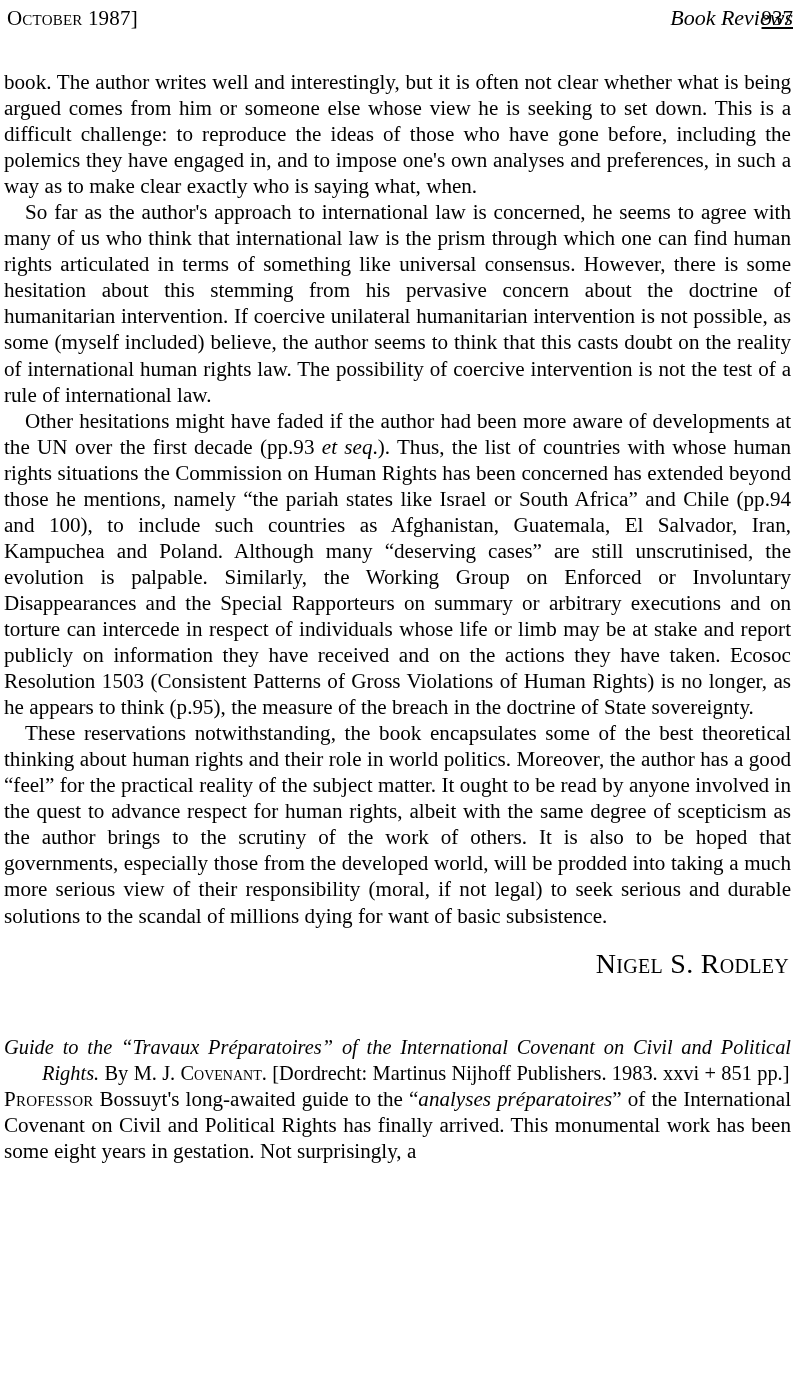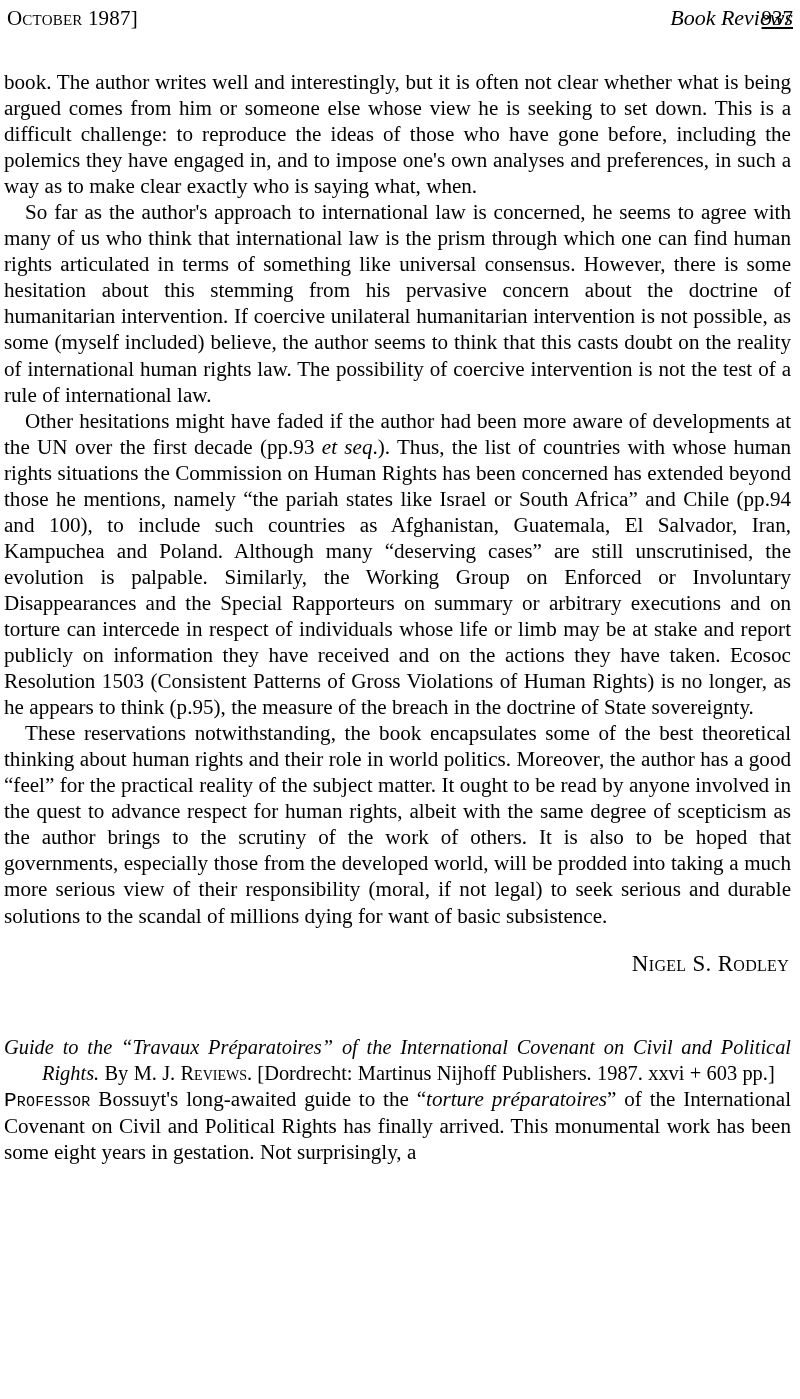--- a/index.html
+++ b/index.html
@@ -83,21 +83,21 @@
   p.para.first {
     text-indent: 0;
   }
   p.para > i {
   }
 
   
   .signature {
     margin: 0;
     margin-top: 22px;
-    font-size: 23px;
+    font-size: 28px;
     line-height: 26px;
     text-align: right;
     font-variant: small-caps;
     letter-spacing: 0.3px;
     padding-right: 2px;
   }
 
   
   .citation {
     margin: 0;
@@ -115,21 +115,20 @@
   .citation .author {
     font-variant: small-caps;
   }
 
   .after-citation {
     margin-top: 24px;
   }
   .after-citation .lead {
     font-variant: small-caps;
     letter-spacing: 0.2px;
-    font-family: Liberation Mono, monospace;
   }
 </style>
 </head>
 <body>
 
 <div class="page">
 
   <div class="running-head">
     <span class="rh-left">October 1987]</span>
     <span class="rh-center">Book Reviews</span>
@@ -141,19 +140,19 @@
     <p class="para first">book. The author writes well and interestingly, but it is often not clear whether what is being argued comes from him or someone else whose view he is seeking to set down. This is a difficult challenge: to reproduce the ideas of those who have gone before, including the polemics they have engaged in, and to impose one's own analyses and preferences, in such a way as to make clear exactly who is saying what, when.</p>
 
     <p class="para">So far as the author's approach to international law is concerned, he seems to agree with many of us who think that international law is the prism through which one can find human rights articulated in terms of something like universal consensus. However, there is some hesitation about this stemming from his pervasive concern about the doctrine of humanitarian intervention. If coercive unilateral humanitarian intervention is not possible, as some (myself included) believe, the author seems to think that this casts doubt on the reality of international human rights law. The possibility of coercive intervention is not the test of a rule of international law.</p>
 
     <p class="para"><span>Other hesitations might have faded if the author had been more aware of developments at the UN over the first decade (pp.93 </span><i>et seq</i><span>.). Thus, the list of countries with whose human rights situations the Commission on Human Rights has been concerned has extended beyond those he mentions, namely “the pariah states like Israel or South Africa” and Chile (pp.94 and 100), to include such countries as Afghanistan, Guatemala, El Salvador, Iran, Kampuchea and Poland. Although many “deserving cases” are still unscrutinised, the evolution is palpable. Similarly, the Working Group on Enforced or Involuntary Disappearances and the Special Rapporteurs on summary or arbitrary executions and on torture can intercede in respect of individuals whose life or limb may be at stake and report publicly on information they have received and on the actions they have taken. Ecosoc Resolution 1503 (Consistent Patterns of Gross Violations of Human Rights) is no longer, as he appears to think (p.95), the measure of the breach in the doctrine of State sovereignty.</span></p>
 
     <p class="para">These reservations notwithstanding, the book encapsulates some of the best theoretical thinking about human rights and their role in world politics. Moreover, the author has a good “feel” for the practical reality of the subject matter. It ought to be read by anyone involved in the quest to advance respect for human rights, albeit with the same degree of scepticism as the author brings to the scrutiny of the work of others. It is also to be hoped that governments, especially those from the developed world, will be prodded into taking a much more serious view of their responsibility (moral, if not legal) to seek serious and durable solutions to the scandal of millions dying for want of basic subsistence.</p>
 
     <p class="signature">Nigel S. Rodley</p>
 
-    <p class="citation"><span class="title">Guide to the “Travaux Préparatoires” of the International Covenant on Civil and Political Rights.</span><span> By </span><span class="author">M. J. Reviews</span><span>. [Dordrecht: Martinus Nijhoff Publishers. 1987. xxvi + 603 pp.]</span></p>
+    <p class="citation"><span class="title">Guide to the “Travaux Préparatoires” of the International Covenant on Civil and Political Rights.</span><span> By </span><span class="author">M. J. Covenant</span><span>. [Dordrecht: Martinus Nijhoff Publishers. 1983. xxvi + 851 pp.]</span></p>
 
-    <p class="para first after-citation"><span class="lead">Professor</span><span> Bossuyt's long-awaited guide to the “</span><i>torture préparatoires</i><span>” of the International Covenant on Civil and Political Rights has finally arrived. This monumental work has been some eight years in gestation. Not surprisingly, a</span></p>
+    <p class="para first after-citation"><span class="lead">Professor</span><span> Bossuyt's long-awaited guide to the “</span><i>analyses préparatoires</i><span>” of the International Covenant on Civil and Political Rights has finally arrived. This monumental work has been some eight years in gestation. Not surprisingly, a</span></p>
 
   </div>
 
 </div>
 
 </body></html>

